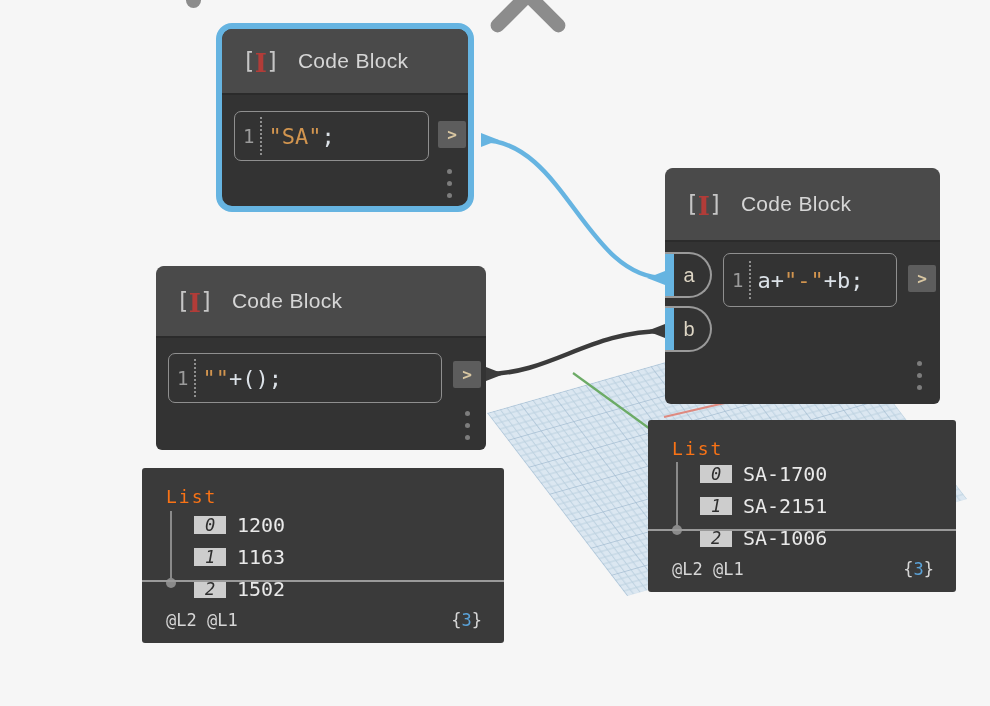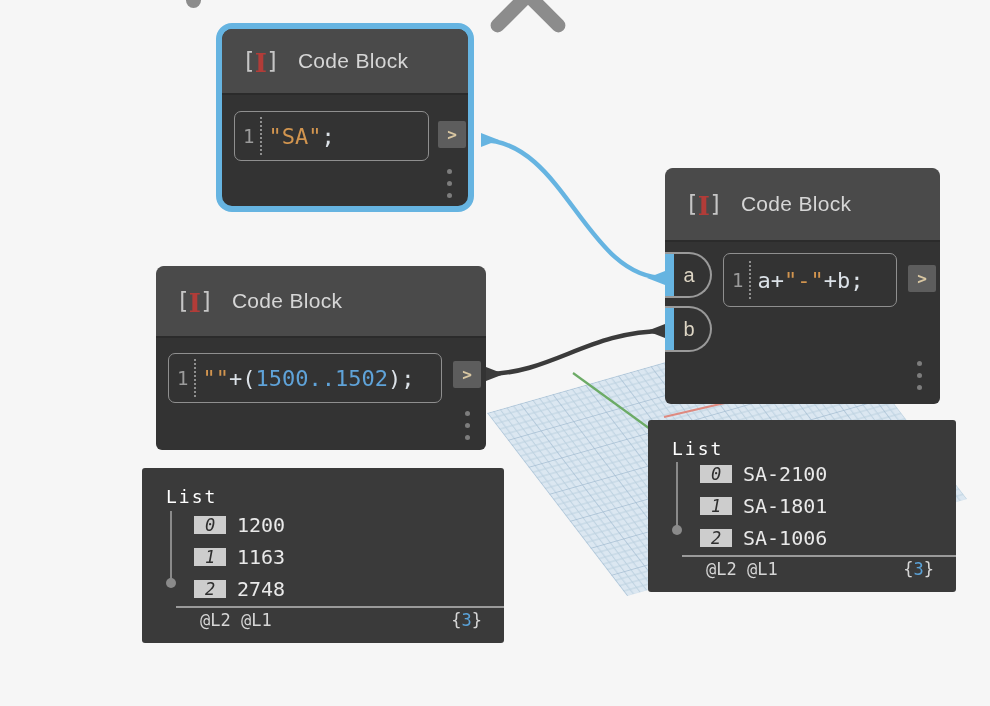--- a/index.html
+++ b/index.html
@@ -49,34 +49,34 @@
     background:#333;border:2px solid #9a9a9a;border-left:none;border-radius:0 24px 24px 0;overflow:hidden;
   }
   .port .strip{width:9px;height:100%;background:#66b4e1;flex:none;}
   .port .plabel{flex:1;display:flex;align-items:center;justify-content:center;
     font-size:20px;color:#ddd5c4;padding-right:6px;}
   
   .preview{
     position:absolute;z-index:3;background:#3a3a3a;border-radius:3px;
     font-family:"DejaVu Sans Mono",monospace;color:#e6e6e6;box-sizing:border-box;
   }
-  .pv-title{position:absolute;left:24px;top:18px;font-size:18px;color:#ffffff;letter-spacing:2px;}
+  .pv-title{position:absolute;left:24px;top:18px;font-size:18px;color:#f97316;letter-spacing:2px;}
   .pv-tree{position:absolute;width:2px;background:#8a8a8a;}
   .pv-dot{position:absolute;width:10px;height:10px;border-radius:50%;background:#8a8a8a;}
   .pv-rows{position:absolute;display:flex;flex-direction:column;gap:8px;}
   .pv-row{display:flex;align-items:center;gap:11px;}
   .idx{
     background:#cdcdcd;color:#2e2e2e;font-style:italic;font-size:17px;
     width:32px;height:18px;line-height:18px;text-align:center;flex:none;
   }
   .val{font-size:20px;color:#e9e9e9;white-space:pre;}
   .pv-footer{
     position:absolute;left:0;right:0;bottom:0;border-top:2px solid #9a9a9a;
     display:flex;justify-content:space-between;align-items:center;
-    padding:2px 22px 13px 24px;font-size:17px;color:#d6d6d6;margin-left:34px;
+    padding:28px 22px 13px 24px;font-size:17px;color:#d6d6d6;
   }
   .count .n{color:#5aa2d8;}
 </style>
 </head>
 <body>
 
 <div class="canvas">
 
   <div class="deco-dot"></div>
   <div class="xbar x1"></div>
@@ -163,21 +163,21 @@
   <div class="node" style="left:156px;top:266px;width:330px;height:184px;">
     <div class="hdr" style="height:72px;">
       <span class="cbicon">
           <span class="br">[</span>
           <span class="cur">I</span>
           <span class="br">]</span>
         </span>
       <span class="ttl">Code Block</span>
     </div>
     <div class="codebox" style="left:12px;top:87px;width:274px;height:50px;">
-      <span class="ln">1</span><span class="vsep"></span><span class="tok-s">""</span><span class="tok-p">+(</span><span class="tok-n">1500..1502</span><span class="tok-p">);</span>
+      <span class="ln">1</span><span class="vsep"></span><span class="tok-s">""</span><span class="tok-p">+(</span><span class="tok-p">);</span>
     </div>
     <div class="outbtn" style="right:5px;top:95px;">
       <span>&gt;</span>
     </div>
     <div class="grip" style="right:16px;bottom:10px;">
         <i></i>
         <i></i>
         <i></i>
       </div>
   </div>
@@ -190,41 +190,41 @@
       <div class="pv-row">
         <span class="idx">0</span>
         <span class="val">1200</span>
       </div>
       <div class="pv-row">
         <span class="idx">1</span>
         <span class="val">1163</span>
       </div>
       <div class="pv-row">
         <span class="idx">2</span>
-        <span class="val">2748</span>
+        <span class="val">1502</span>
       </div>
     </div>
     <div class="pv-footer">
       <span>@L2 @L1</span>
       <span class="count"><span>{</span><span class="n">3</span><span>}</span></span>
     </div>
   </div>
 
   <div class="preview" style="left:648px;top:420px;width:308px;height:172px;">
     <div class="pv-title">List</div>
     <div class="pv-tree" style="left:28px;top:42px;height:66px;"></div>
     <div class="pv-dot" style="left:24px;top:105px;"></div>
     <div class="pv-rows" style="left:52px;top:42px;">
       <div class="pv-row">
         <span class="idx">0</span>
-        <span class="val">SA-2100</span>
+        <span class="val">SA-1700</span>
       </div>
       <div class="pv-row">
         <span class="idx">1</span>
-        <span class="val">SA-1801</span>
+        <span class="val">SA-2151</span>
       </div>
       <div class="pv-row">
         <span class="idx">2</span>
         <span class="val">SA-1006</span>
       </div>
     </div>
     <div class="pv-footer">
       <span>@L2 @L1</span>
       <span class="count"><span>{</span><span class="n">3</span><span>}</span></span>
     </div>

